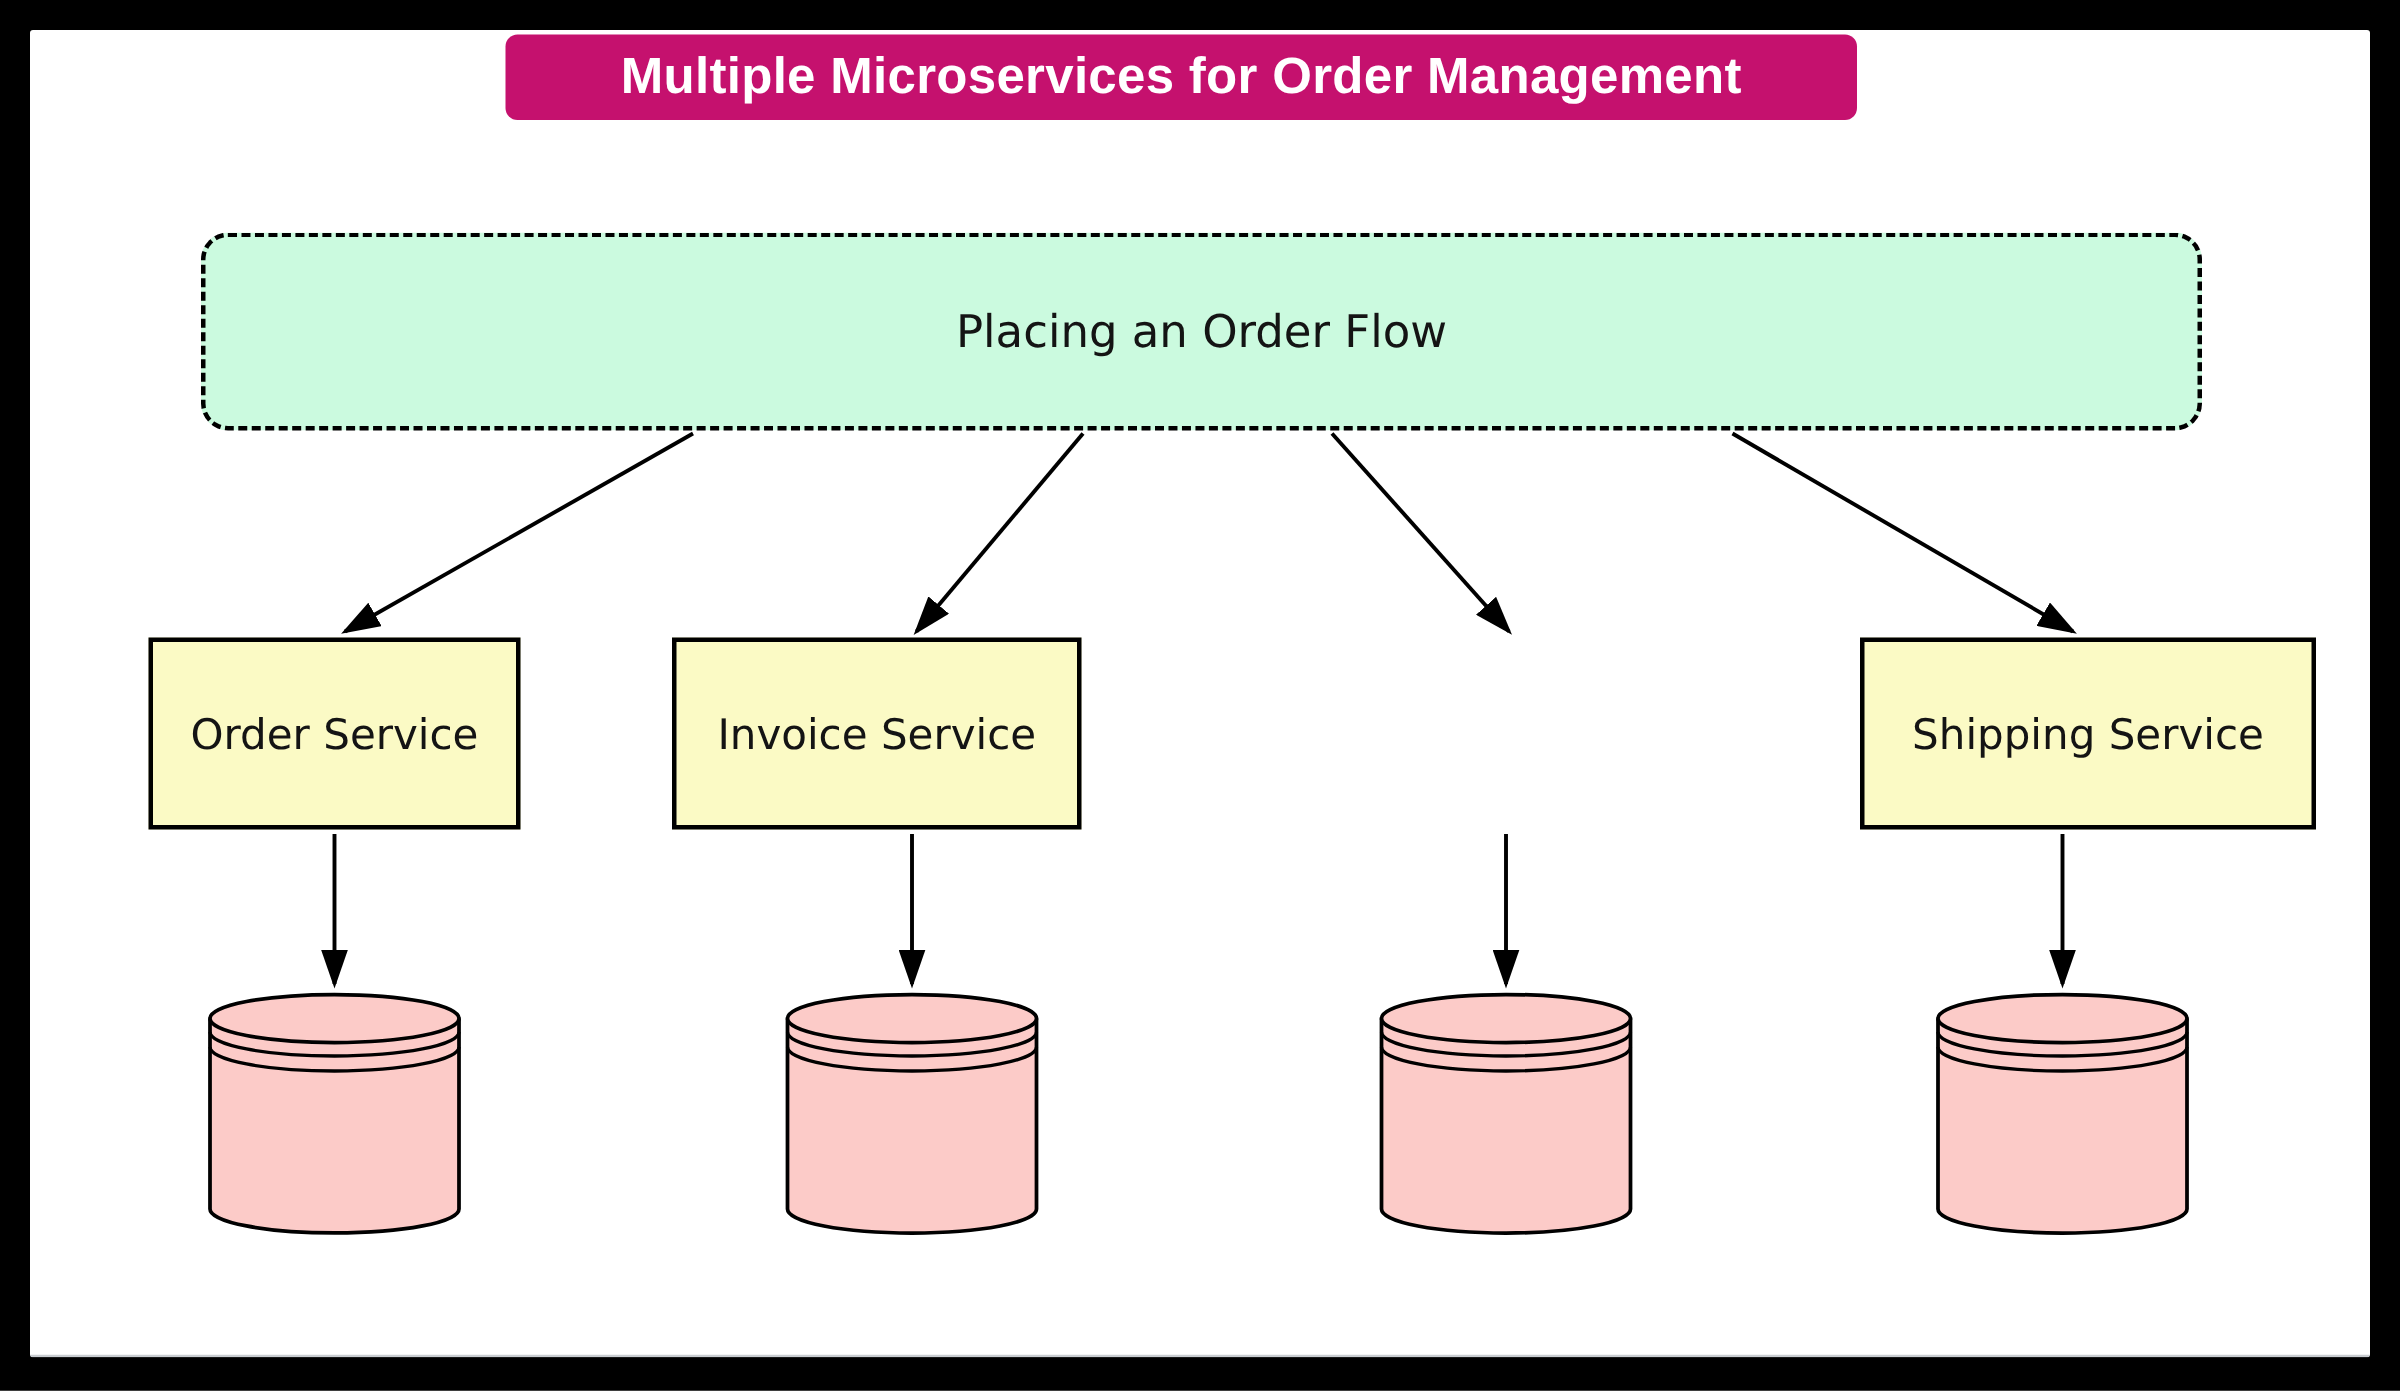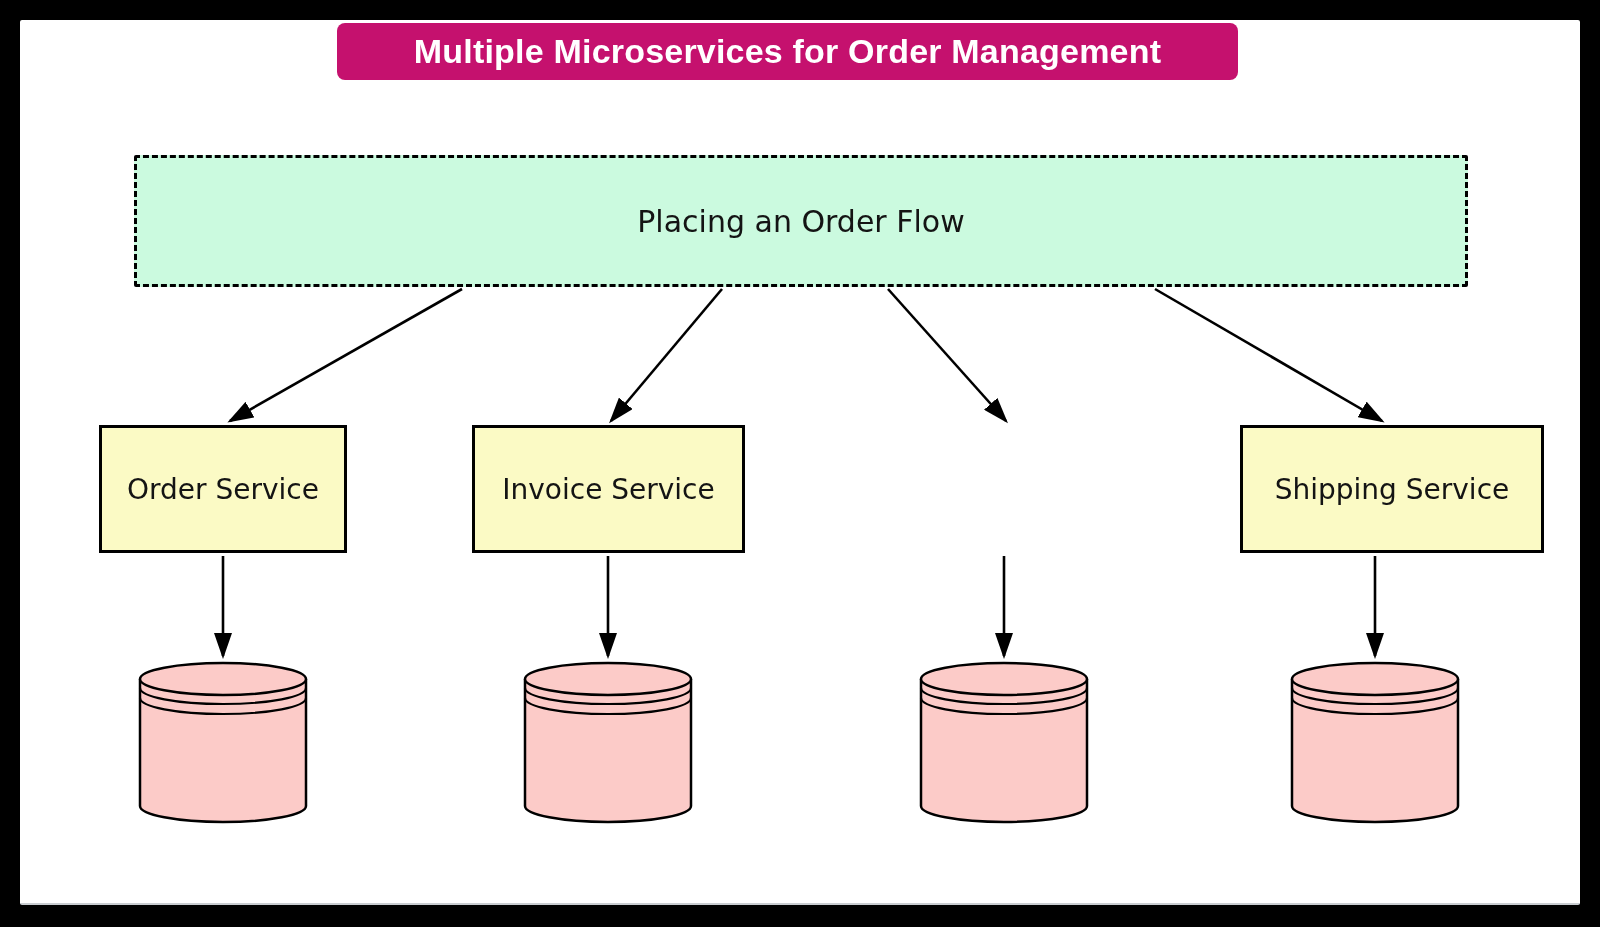--- a/index.html
+++ b/index.html
@@ -42,21 +42,21 @@
     font-size: 34px;
     letter-spacing: 0.2px;
     white-space: nowrap;
   }
   .flow-box {
     position: absolute;
     left: 114px; top: 135px;  
     width: 1334px; height: 132px;
     background: var(--flow-fill);
     border: 3.5px dashed var(--stroke);
-    border-radius: 2px;
+    border-radius: 18px;
     display: flex; align-items: center; justify-content: center;
   }
   .flow-box span {
     color: var(--node-text);
     font-size: 30px;
     white-space: nowrap;
   }
   .service-box {
     position: absolute;
     top: 405px;               
@@ -64,21 +64,21 @@
     background: var(--service-fill);
     border: 3px solid var(--stroke);
     display: flex; align-items: center; justify-content: center;
   }
   .service-box span {
     color: var(--node-text);
     font-size: 28px;
     white-space: nowrap;
   }
   .svc-order    { left:  79px; width: 248px; }
-  .svc-invoice  { left: 452px; width: 273px; }
+  .svc-invoice  { left: 428px; width: 273px; }
   .svc-payment  { left: 850px; width: 268px; }
   .svc-shipping { left: 1220px; width: 304px; }
 
   svg.wires {
     position: absolute;
     left: 0; top: 0;
     width: 1600px; height: 927px;
     pointer-events: none;
   }
   .wire {

